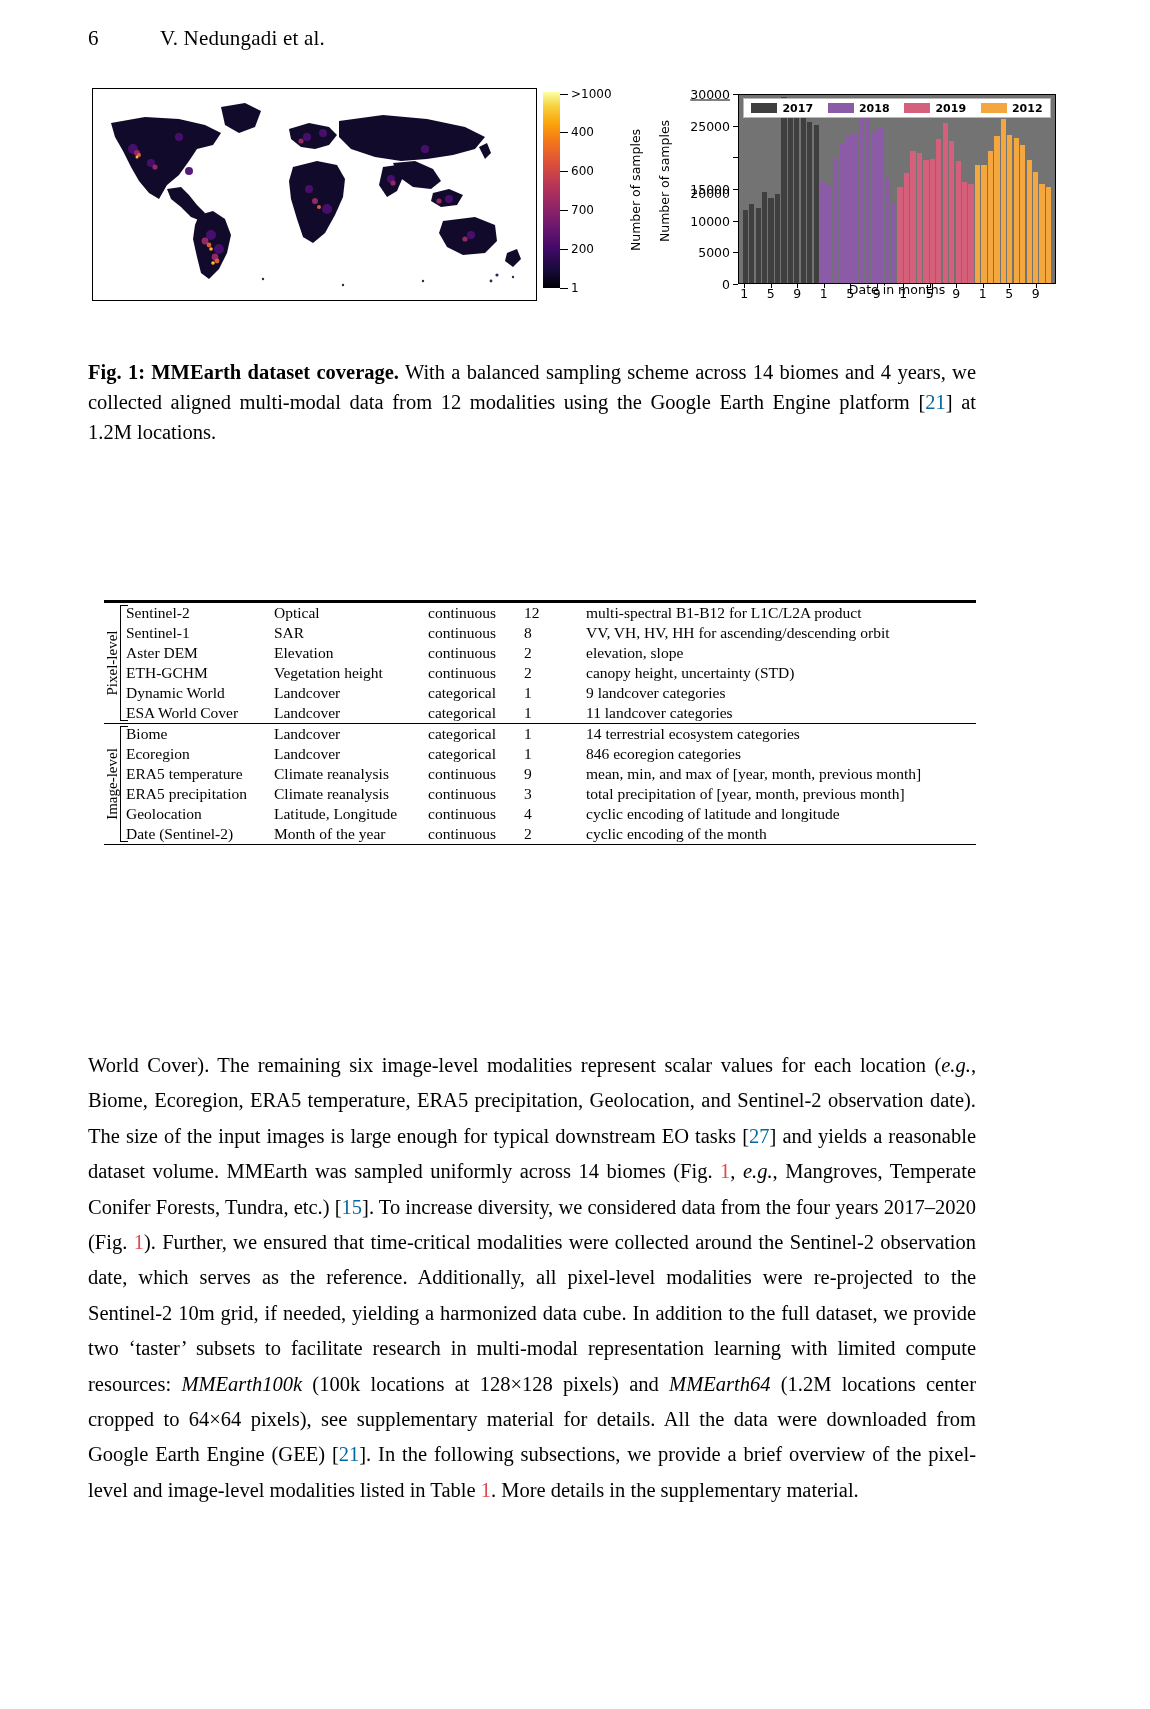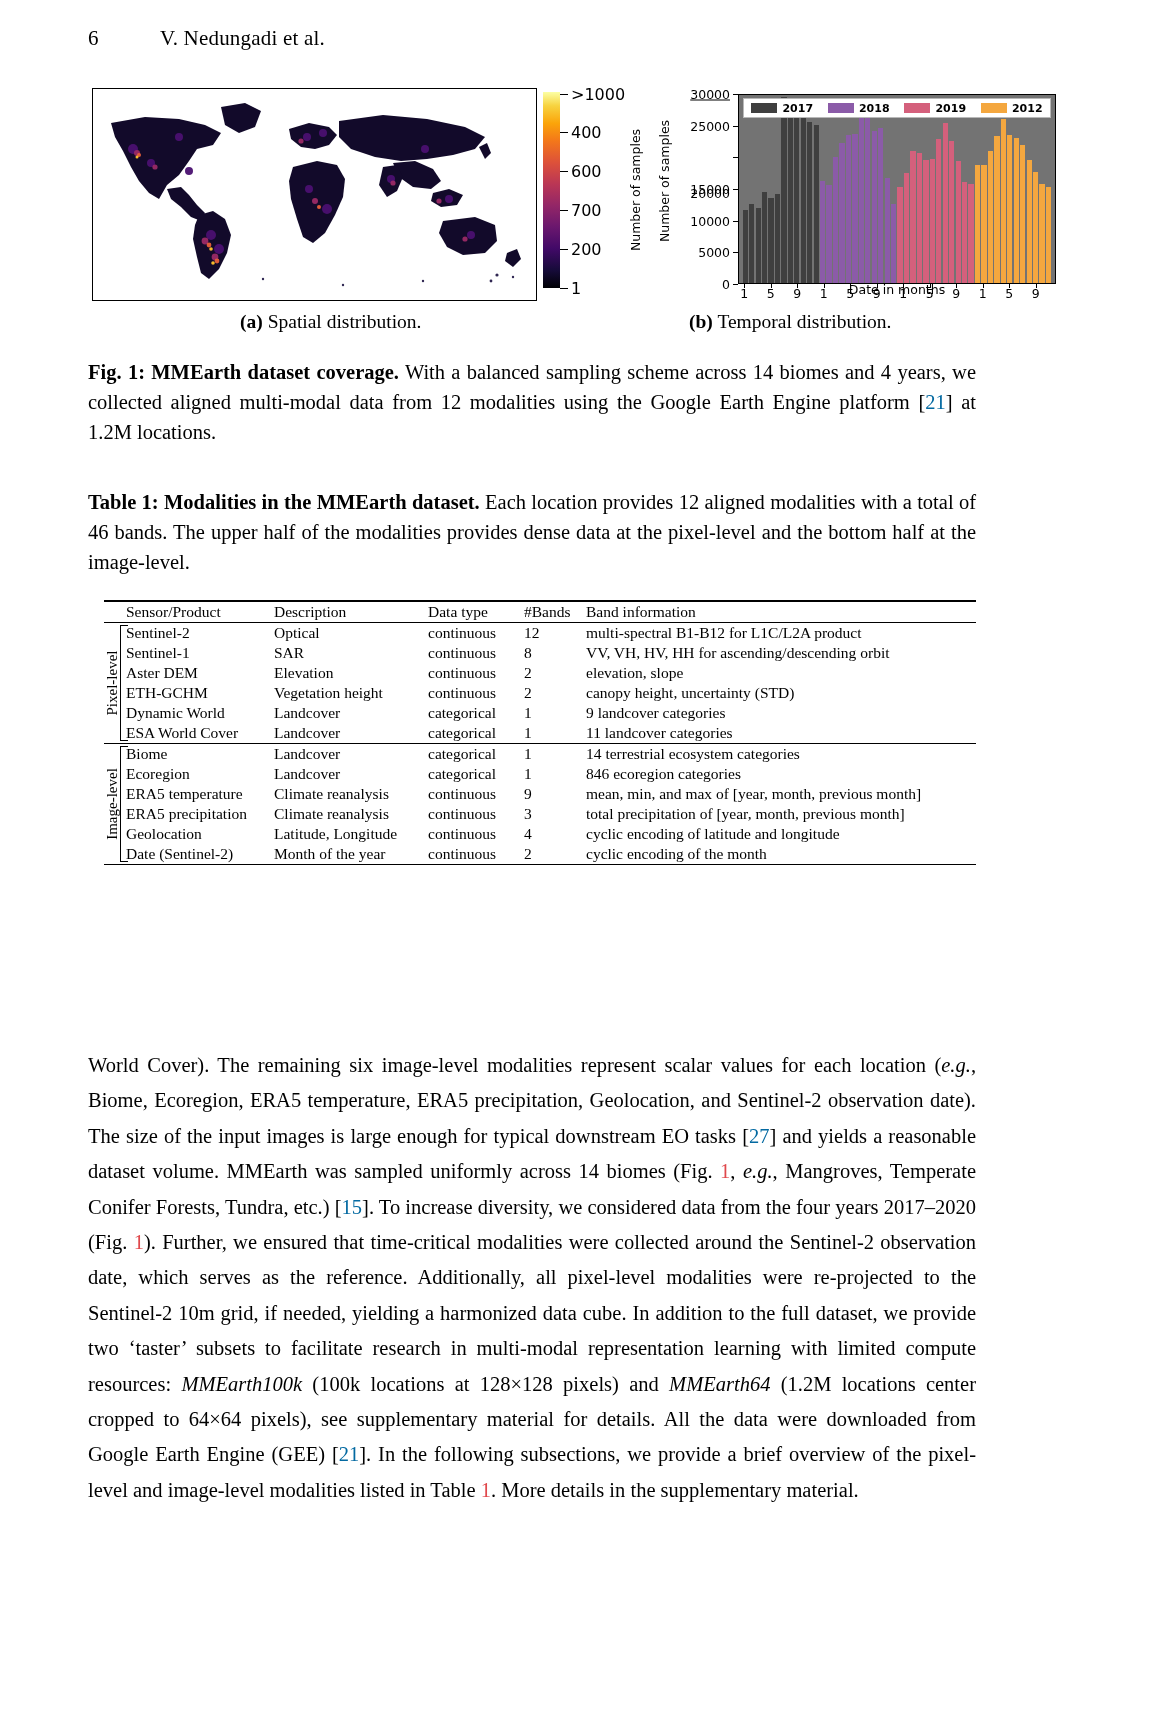--- a/index.html
+++ b/index.html
@@ -70,21 +70,21 @@
   .cbtick {
     position: absolute;
     left: 17px;
     width: 8px; height: 1px;
     background: #000;
   }
   .cblab {
     position: absolute;
     left: 28px;
     font-family: "DejaVu Sans", sans-serif;
-    font-size: 16px;
+    font-size: 12px;
     color: #000;
     transform: translateY(-50%);
     white-space: nowrap;
   }
   .cbtitle {
     position: absolute;
     left: 92px;
     top: 100px;
     font-family: "DejaVu Sans", sans-serif;
     font-size: 12.5px;
@@ -500,53 +500,28 @@
           <div class="xtick" style="left: 244.812px;">1</div>
           <div class="xtickmark" style="left: 271.312px;"></div>
           <div class="xtick" style="left: 271.312px;">5</div>
           <div class="xtickmark" style="left: 297.812px;"></div>
           <div class="xtick" style="left: 297.812px;">9</div>
         </div>
       <div class="xlabel">Date in months</div>
     </div>
   </div>
 
-  <div class="subcaps">
-    <div class="subcap subcap-a">
-      <b>(a)</b>
-      <span>Spatial distribution.</span>
-    </div>
-    <div class="subcap subcap-b">
-      <b>(b)</b>
-      <span>Temporal distribution.</span>
-    </div>
-  </div>
 
   <div class="figcap">
     <b>Fig. 1: MMEarth dataset coverage.</b><span> With a balanced sampling scheme across 14 biomes and 4 years, we collected aligned multi-modal data from 12 modalities using the Google Earth Engine platform [</span><span class="cite">21</span><span>] at 1.2M locations.</span>
   </div>
 
-  <div class="tabcap">
-    <b>Table 1: Modalities in the MMEarth dataset.</b><span> Each location provides 12 aligned modalities with a total of 46 bands. The upper half of the modalities provides dense data at the pixel-level and the bottom half at the image-level.</span>
-  </div>
 
   <div class="tablewrap">
     <div class="rule-thick"></div>
-    <table class="modtable">
-      <thead>
-        <tr class="hdrpad">
-          <th class="c-rot"></th>
-          <th class="c-sens">Sensor/Product</th>
-          <th class="c-desc">Description</th>
-          <th class="c-type">Data type</th>
-          <th class="c-band">#Bands</th>
-          <th class="c-info">Band information</th>
-        </tr>
-      </thead>
-    </table>
     <div class="rule-thin"></div>
     <table class="modtable" id="grp0">
         <tbody>
           <tr class="grouptop">
             <td class="c-rot grpcell rotlabel" rowspan="6">
               <div class="bracket"></div>
               <span>Pixel-level</span>
             </td>
             <td class="c-sens">Sentinel-2</td>
             <td class="c-desc">Optical</td>

